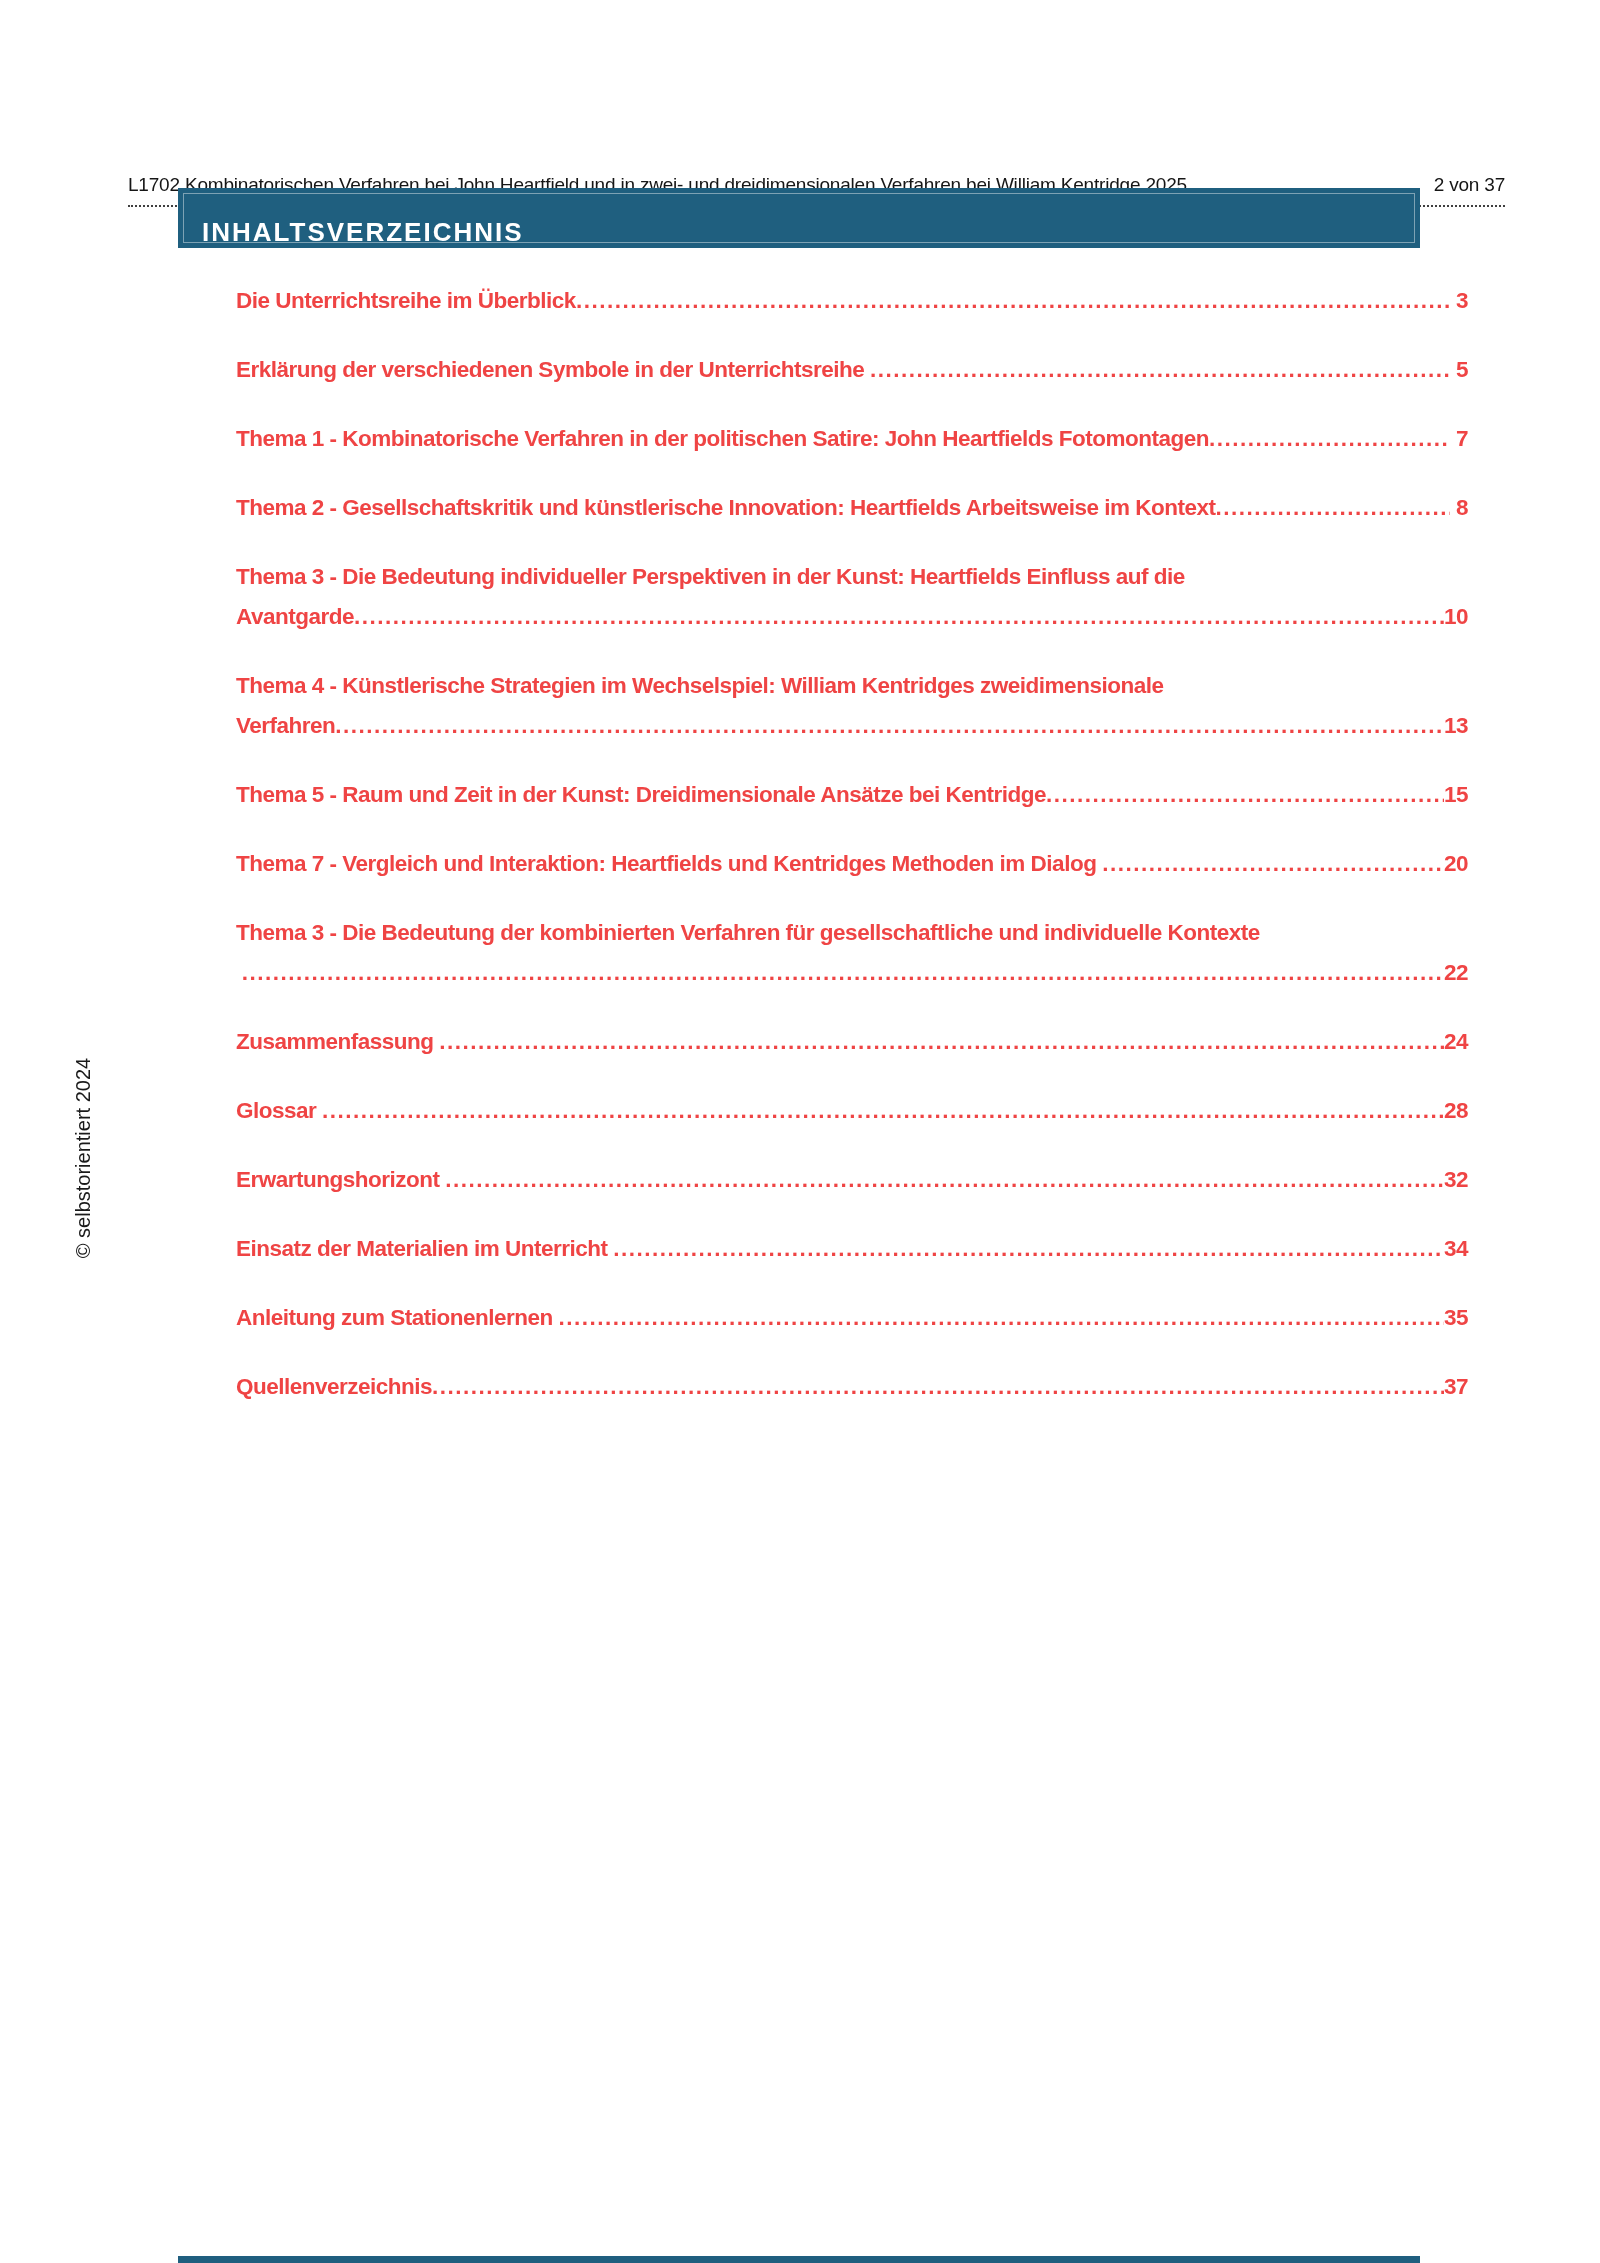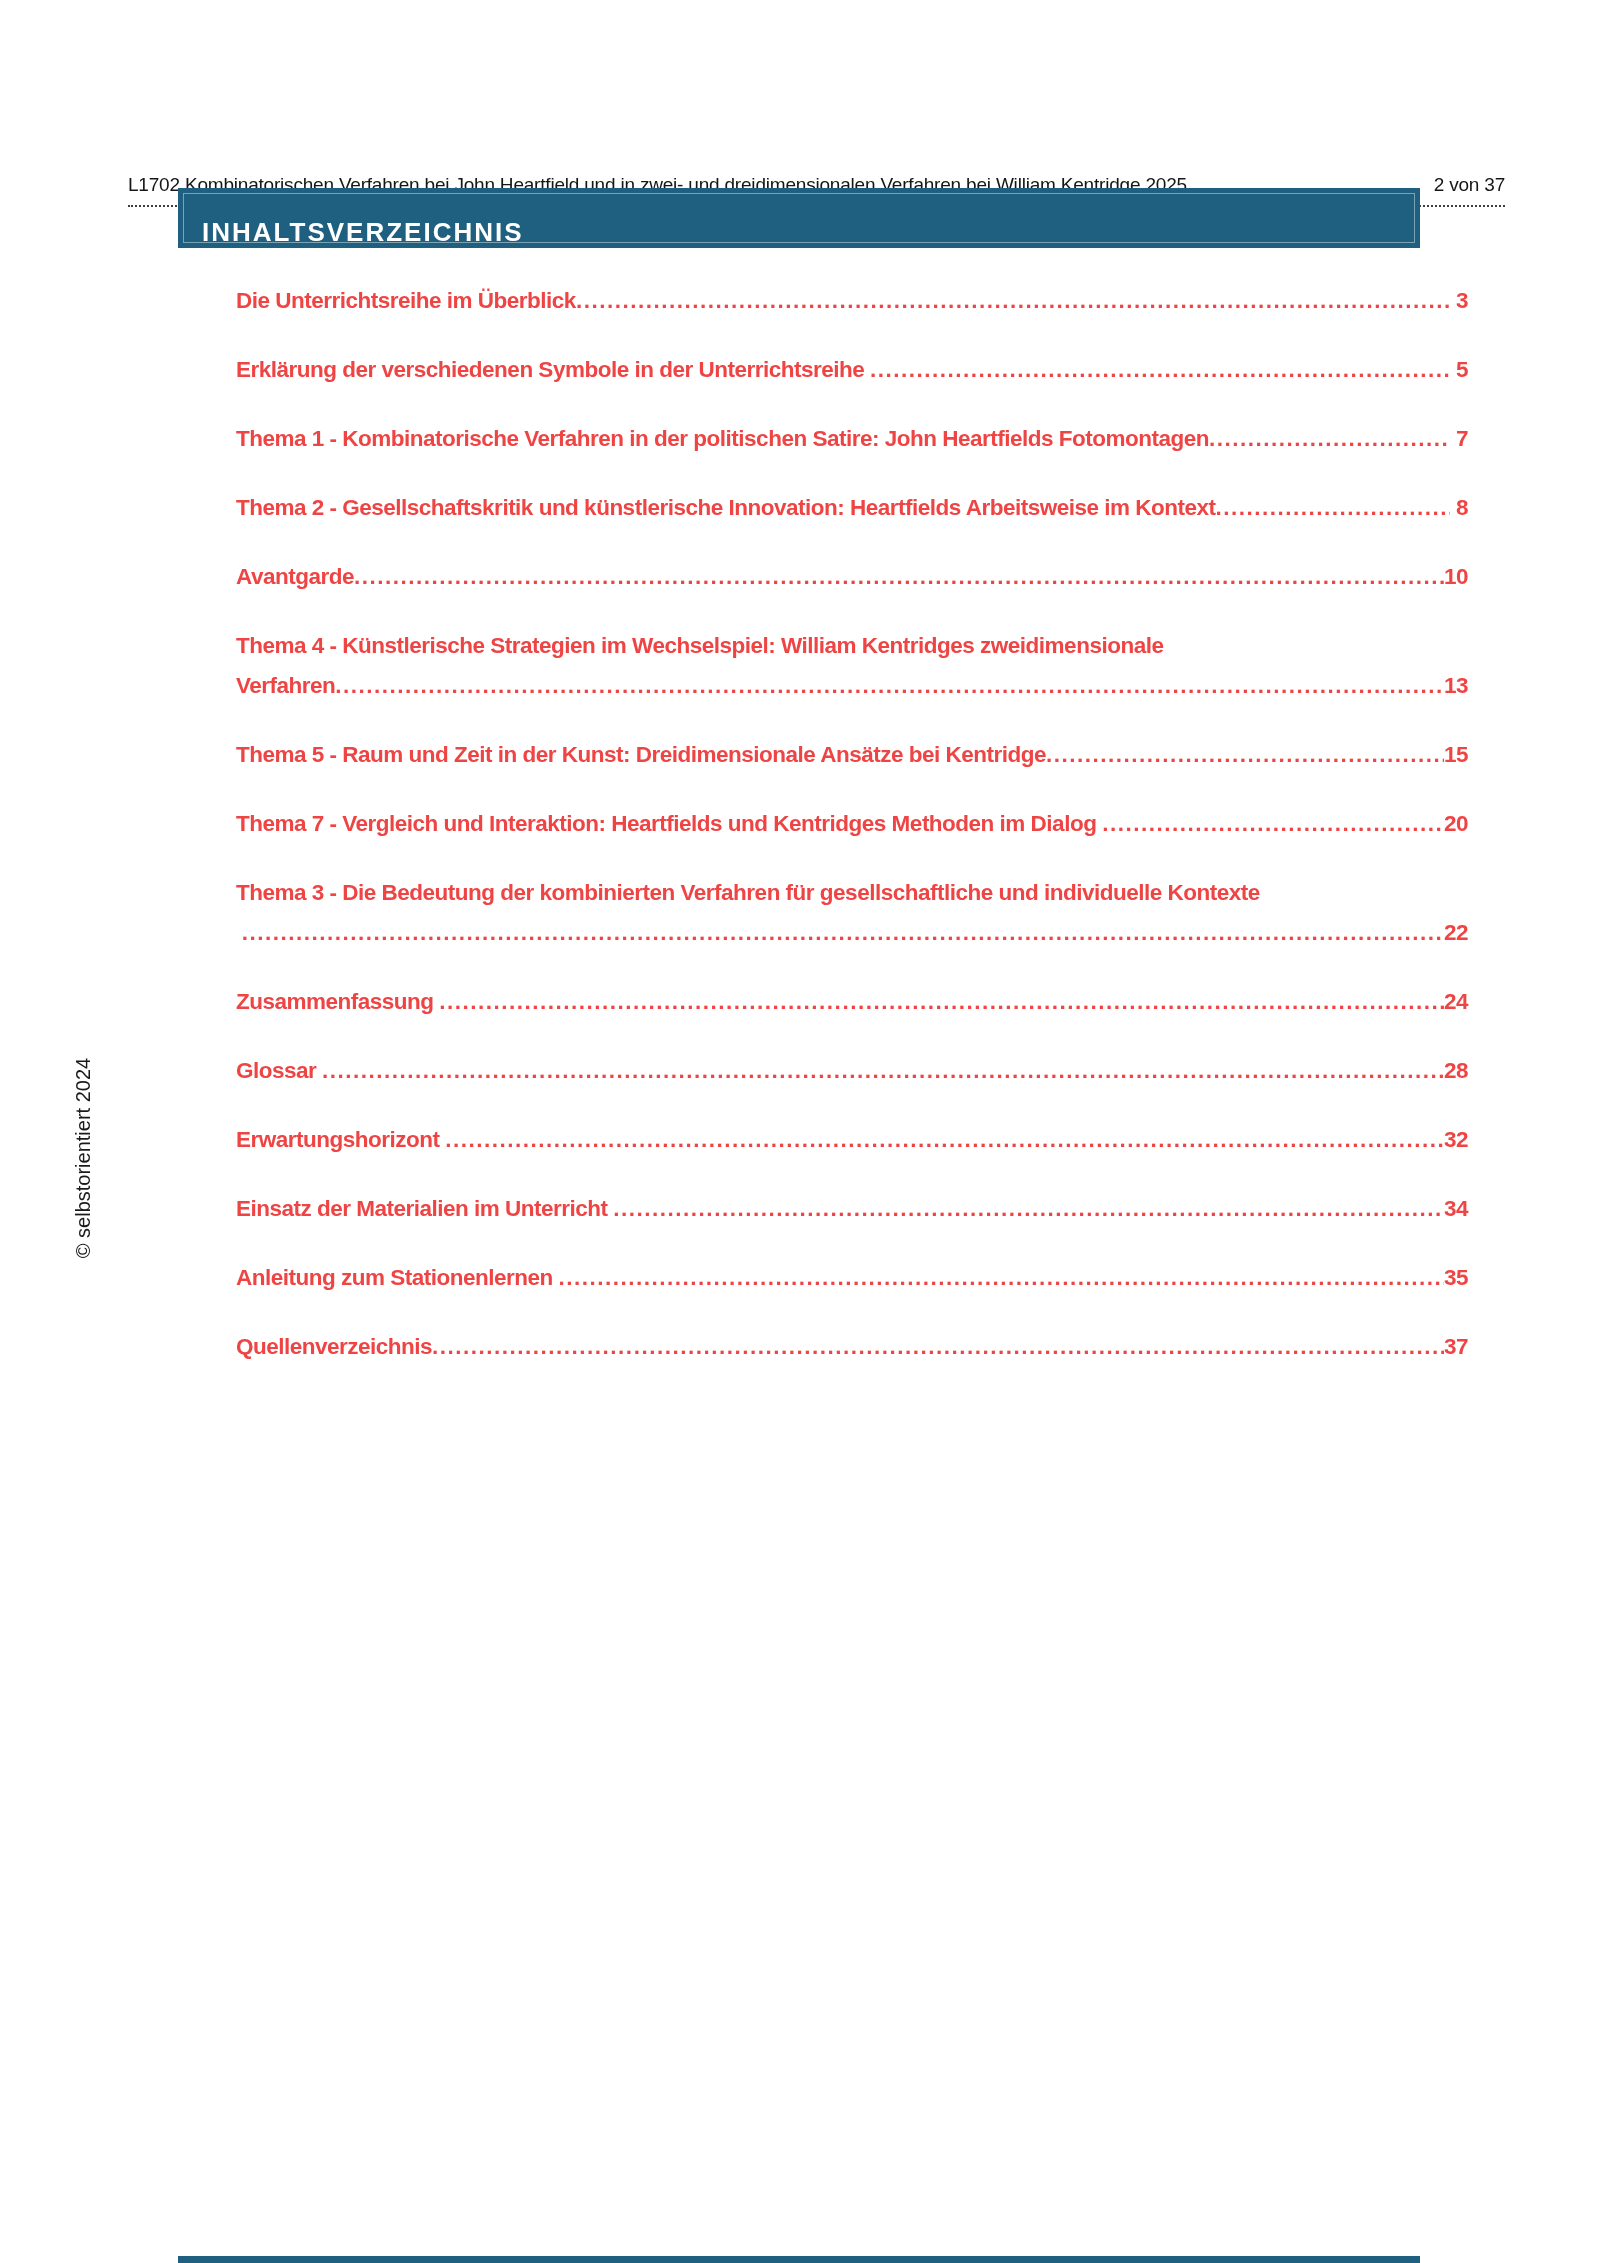--- a/index.html
+++ b/index.html
@@ -165,20 +165,23 @@
     <div class="toc-entry">
       <div></div>
       <div class="toc-last-line">
         <span class="toc-title">Thema 2 - Gesellschaftskritik und künstlerische Innovation: Heartfields Arbeitsweise im Kontext</span>
         <span class="toc-leader"></span>
         <span class="toc-page"> 8</span>
       </div>
     </div>
 
     <div class="toc-entry">
+      <div>
+          <div class="toc-wrap-line">Thema 3 - Die Bedeutung individueller Perspektiven in der Kunst: Heartfields Einfluss auf die</div>
+        </div>
       <div class="toc-last-line">
         <span class="toc-title">Avantgarde</span>
         <span class="toc-leader"></span>
         <span class="toc-page">10</span>
       </div>
     </div>
 
     <div class="toc-entry">
       <div>
           <div class="toc-wrap-line">Thema 4 - Künstlerische Strategien im Wechselspiel: William Kentridges zweidimensionale</div>

